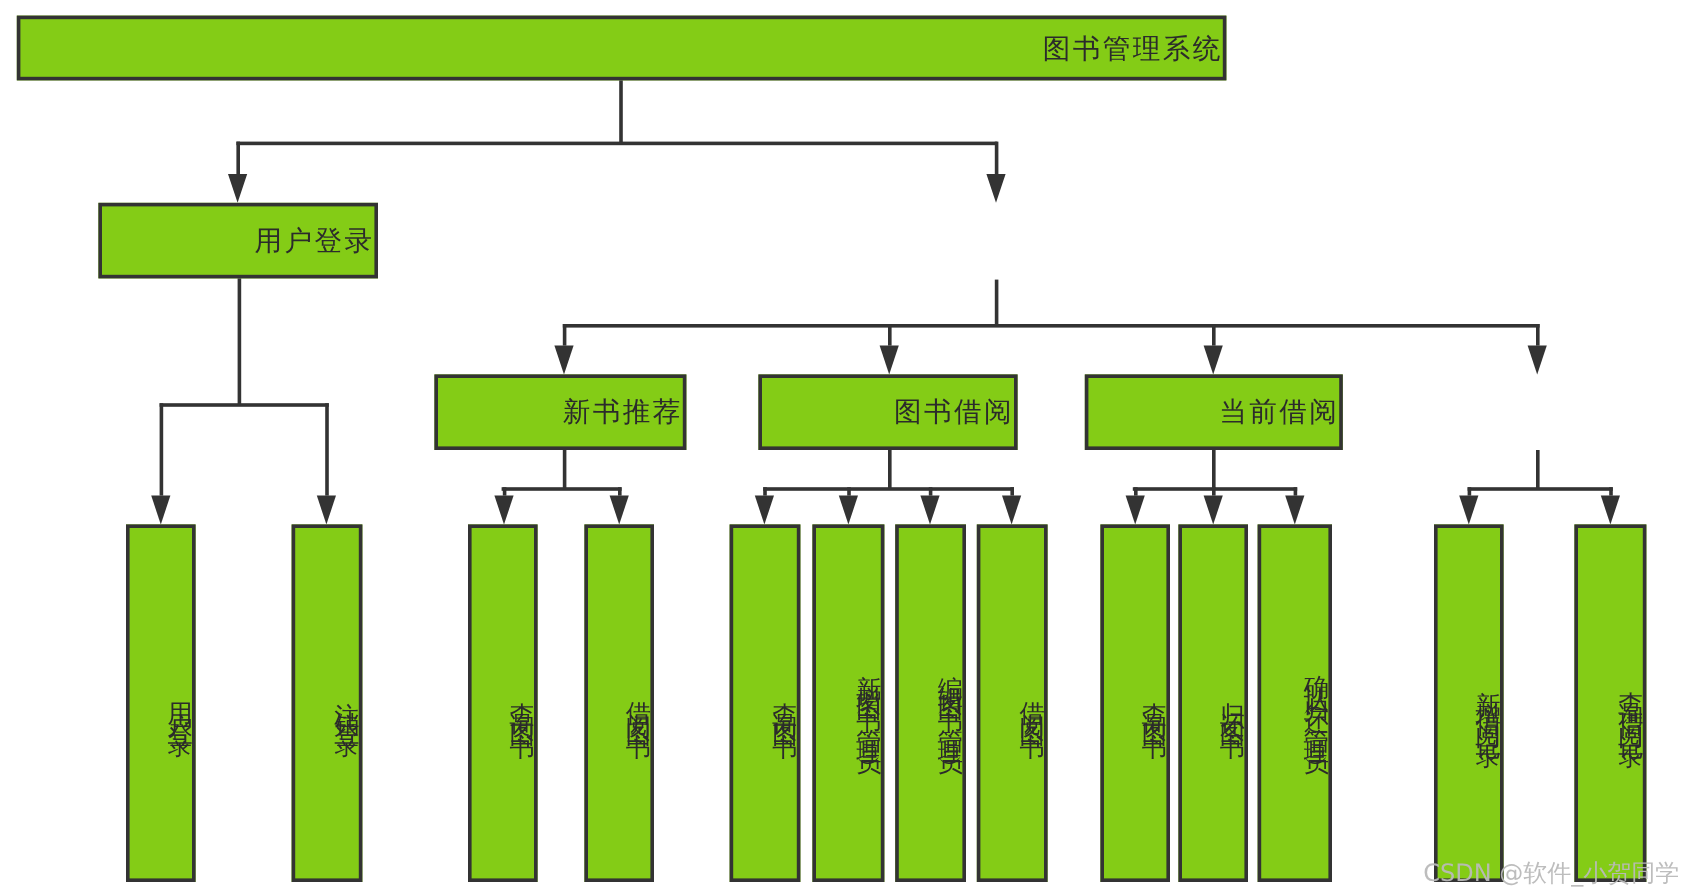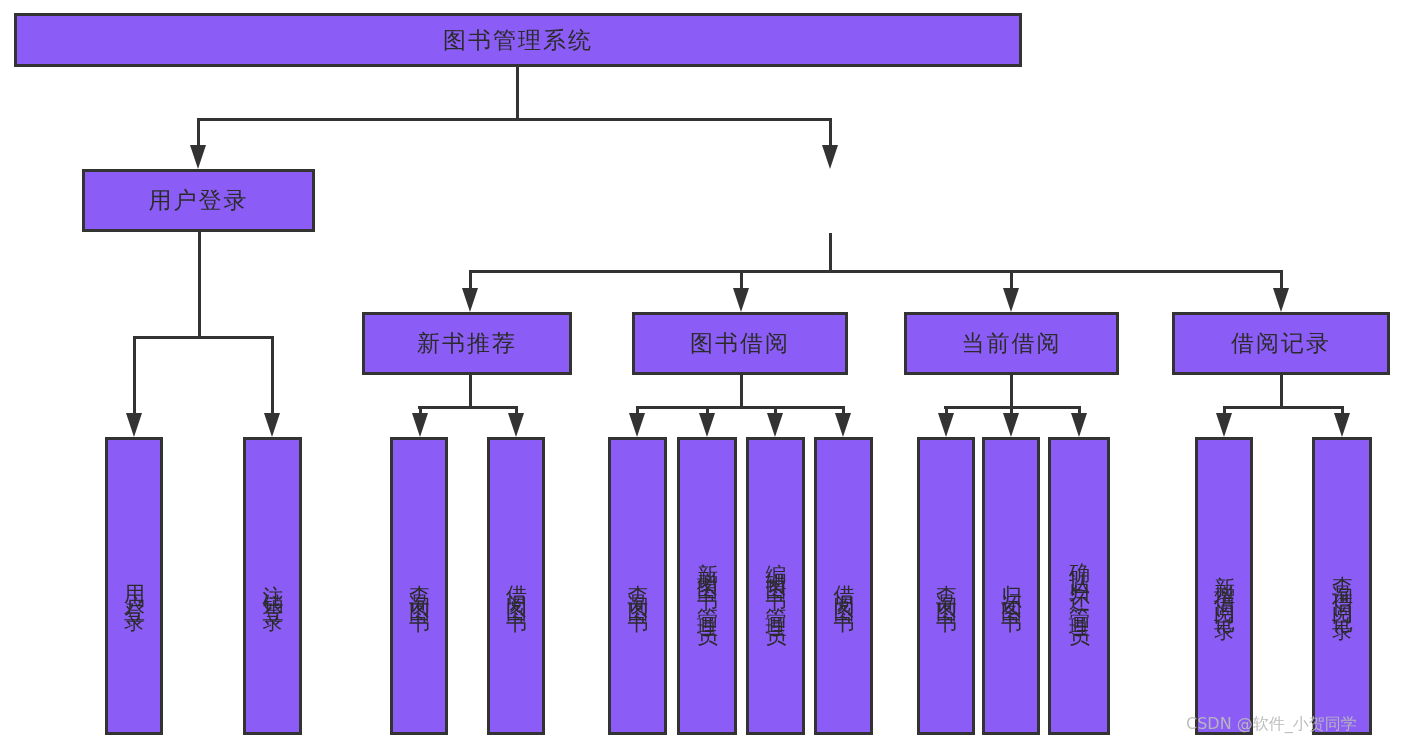--- a/index.html
+++ b/index.html
@@ -8,25 +8,25 @@
     width: 1405px;
     height: 747px;
     background: #ffffff;
     overflow: hidden;
     font-family: "DejaVu Sans", "Liberation Sans", sans-serif;
     color: #2b2b2b;
   }
   .box {
     position: absolute;
     box-sizing: border-box;
-    background: #8b5cf6;
+    background: #84cc16;
     border: 3px solid #333333;
     display: flex;
     align-items: center;
-    justify-content: center;
+    justify-content: flex-end;
   }
   .box-h .lbl {
     font-size: 23px;
     letter-spacing: 2px;
     white-space: nowrap;
     color: #2b2b2b;
   }
   .box-v .lbl {
     writing-mode: vertical-rl;
     text-orientation: mixed;
@@ -41,21 +41,21 @@
     position: absolute;
     width: 0; height: 0;
     border-left: 8px solid transparent;
     border-right: 8px solid transparent;
     border-top: 24px solid #333333;
   }
   .watermark {
     position: absolute;
     left: 1186px;
     top: 714px;
-    font-size: 16px;
+    font-size: 20px;
     color: rgba(185,185,185,0.95);
     white-space: nowrap;
     z-index: 5;
     pointer-events: none;
   }
 </style>
 </head>
 <body>
 
 <div id="canvas">
@@ -94,23 +94,20 @@
   <div class="ahead" style="left:1273px; top:288px;"></div>
 
   <div class="box box-h" style="left:362px; top:312px; width:210px; height:63px;">
     <span class="lbl">新书推荐</span>
   </div>
   <div class="box box-h" style="left:904px; top:312px; width:215px; height:63px;">
     <span class="lbl">当前借阅</span>
   </div>
   <div class="box box-h" style="left:632px; top:312px; width:216px; height:63px;">
     <span class="lbl">图书借阅</span>
-  </div>
-  <div class="box box-h" style="left:1172px; top:312px; width:218px; height:63px;">
-    <span class="lbl">借阅记录</span>
   </div>
 
   <div class="vline" style="left:469px; top:375px; height:33px;"></div>
   <div class="vline" style="left:740px; top:375px; height:33px;"></div>
   <div class="vline" style="left:1010px; top:375px; height:33px;"></div>
   <div class="vline" style="left:1280px; top:375px; height:33px;"></div>
 
   <div class="hline" style="left:418px; top:406px; width:100px;"></div>
   <div class="hline" style="left:636px; top:406px; width:209px;"></div>
   <div class="hline" style="left:944px; top:406px; width:137px;"></div>

